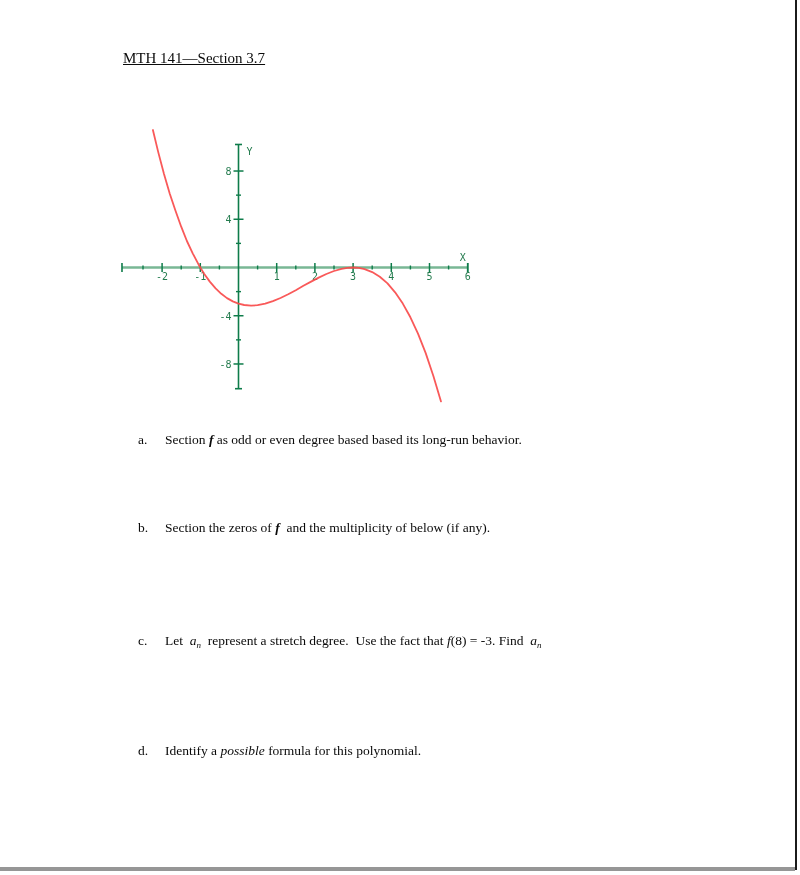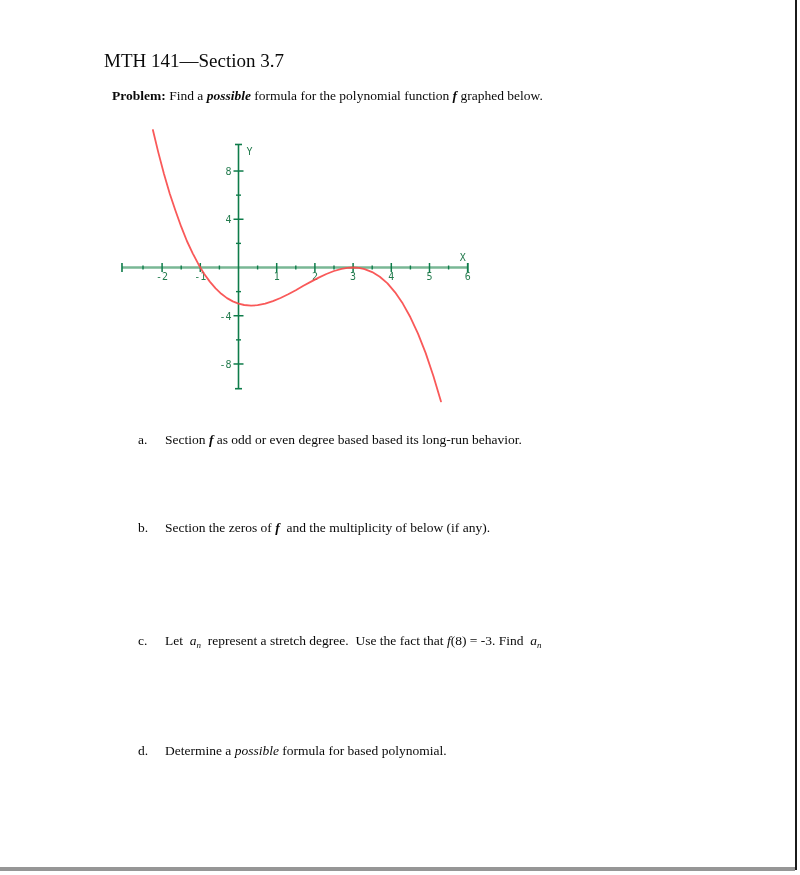--- a/index.html
+++ b/index.html
@@ -1,21 +1,21 @@
 <!DOCTYPE html>
 <html><head>
 <meta charset="utf-8">
 <style>
   html,body{margin:0;padding:0;}
   body{
     width:800px;height:875px;background:#ffffff;position:relative;
     font-family:"Liberation Serif",serif;color:#0a0a0a;overflow:hidden;
   }
   .page{position:absolute;inset:0;}
-  .course-line{position:absolute;left:104px;top:50px;font-size:19px;}
+  .course-line{position:absolute;left:123px;top:50px;font-size:15px;text-decoration:underline;}
   .problem-line{position:absolute;left:112px;top:88px;font-size:13.5px;white-space:pre-wrap;}
   .graph-wrap{position:absolute;left:108px;top:126px;width:372px;height:284px;}
   .graph-wrap svg{display:block;width:372px;height:284px;}
   .question{position:absolute;left:138px;display:flex;font-size:13.5px;white-space:pre-wrap;}
   .q-label{width:27px;flex:none;}
   .q-a{top:432px;} .q-b{top:520px;} .q-c{top:633px;} .q-d{top:743px;}
   .s-bold{font-weight:bold;}
   .s-bolditalic{font-weight:bold;font-style:italic;}
   .s-italic{font-style:italic;}
   .s-subitalic{font-style:italic;font-size:9px;vertical-align:-3px;}
@@ -23,21 +23,20 @@
   .scan-bottom-bar{position:absolute;left:0;top:867px;width:795px;height:4px;background:#969696;}
   .glabel{font-family:"DejaVu Sans Mono",monospace;font-size:10px;}
 </style>
 </head>
 <body>
 
 <div class="page">
 
   <div class="course-line">MTH 141—Section 3.7</div>
 
-  <div class="problem-line"><span class="s-bold">Problem:</span><span> Find a </span><span class="s-bolditalic">possible</span><span> formula for the polynomial function </span><span class="s-bolditalic">f</span><span> graphed below.</span></div>
 
   <div class="graph-wrap">
     <svg id="graph-svg" viewBox="0 0 372 284">
         <line x1="13.989999999999995" y1="141.5" x2="359.70000000000005" y2="141.5" stroke="#79b795" stroke-width="2.4"></line>
         <line x1="130.5" y1="18.488" x2="130.5" y2="262.70300000000003" stroke="#0e7c4a" stroke-width="1.6"></line>
         <line x1="13.989999999999995" y1="137" x2="13.989999999999995" y2="146" stroke="#0e7c4a" stroke-width="1.6"></line>
         <line x1="359.70000000000005" y1="137" x2="359.70000000000005" y2="146" stroke="#0e7c4a" stroke-width="1.6"></line>
         <line x1="127" y1="262.70300000000003" x2="134" y2="262.70300000000003" stroke="#0e7c4a" stroke-width="1.6"></line>
         <line x1="127" y1="18.488" x2="134" y2="18.488" stroke="#0e7c4a" stroke-width="1.6"></line>
         <line x1="54.099999999999994" y1="137" x2="54.099999999999994" y2="146" stroke="#0e7c4a" stroke-width="1.5"></line>
@@ -93,19 +92,19 @@
     <span class="q-text"><span>Section the zeros of </span><span class="s-bolditalic">f</span><span>  and the multiplicity of below (if any).</span></span>
   </div>
 
   <div class="question q-c">
     <span class="q-label">c.</span>
     <span class="q-text"><span>Let  </span><span class="s-italic">a</span><span class="s-subitalic">n</span><span>  represent a stretch degree.  Use the fact that </span><span class="s-italic">f</span><span>(8) = -3. Find  </span><span class="s-italic">a</span><span class="s-subitalic">n</span></span>
   </div>
 
   <div class="question q-d">
     <span class="q-label">d.</span>
-    <span class="q-text"><span>Determine a </span><span class="s-italic">possible</span><span> formula for based polynomial.</span></span>
+    <span class="q-text"><span>Identify a </span><span class="s-italic">possible</span><span> formula for this polynomial.</span></span>
   </div>
 
   <div class="scan-right-border"></div>
   <div class="scan-bottom-bar"></div>
 
 </div>
 
 </body></html>

